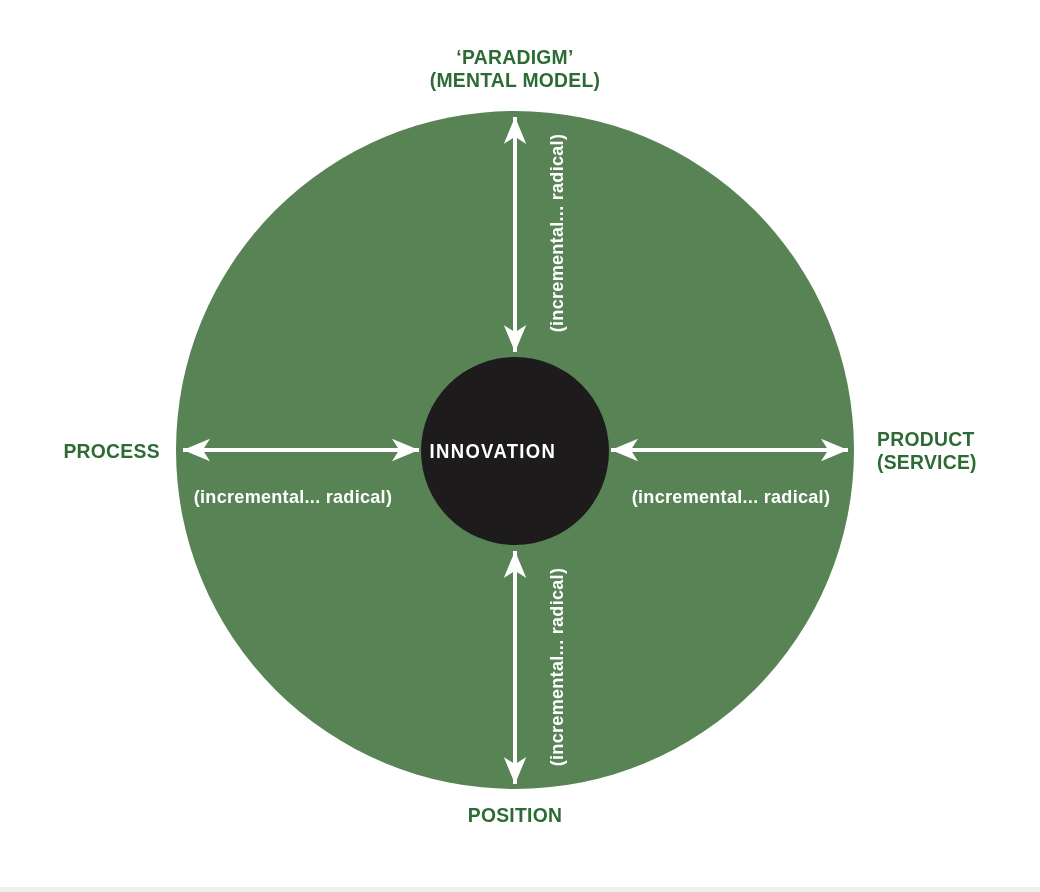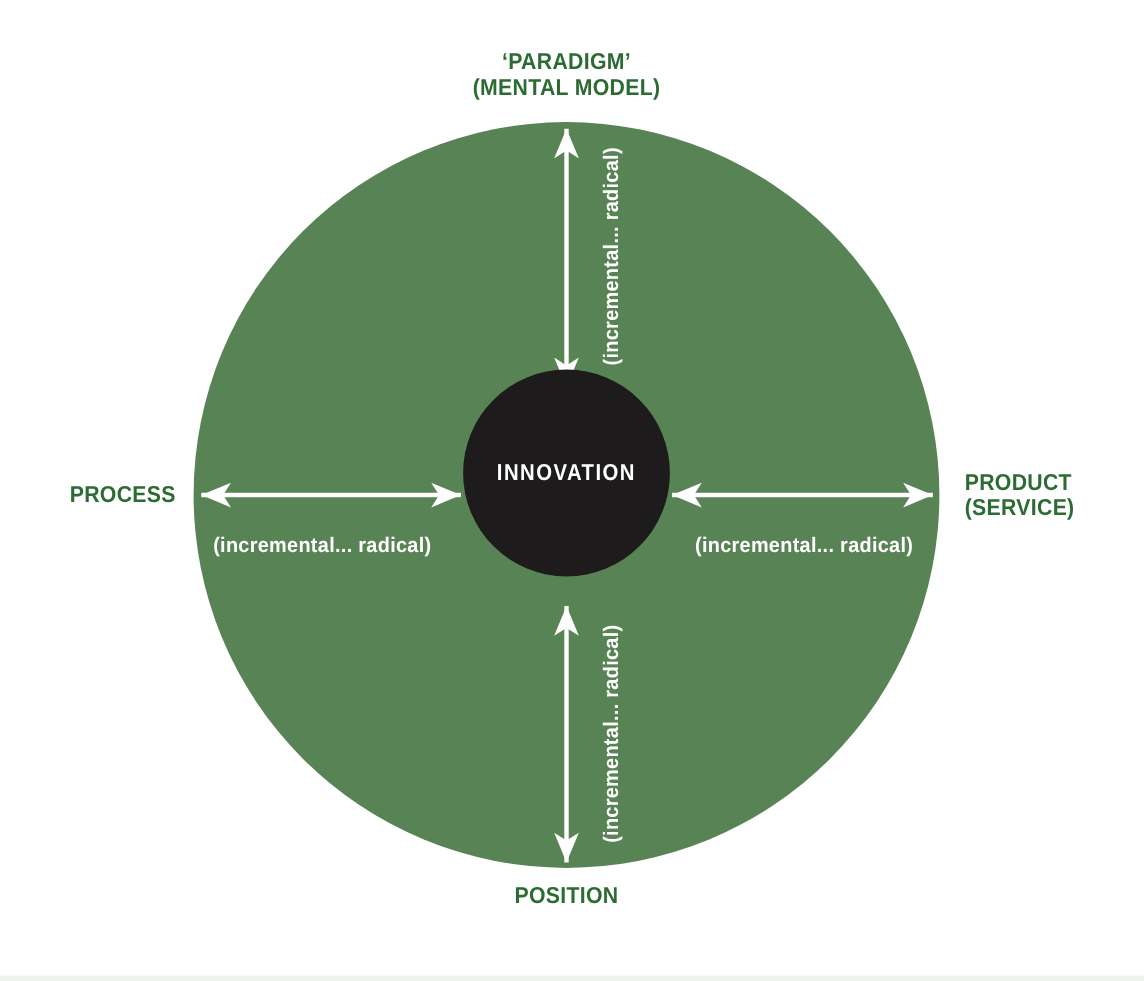--- a/index.html
+++ b/index.html
@@ -15,23 +15,23 @@
     font-family:"Liberation Sans", sans-serif;
     width:1040px;height:892px;position:relative;overflow:hidden;
   }
   .stage{position:absolute;inset:0;background:#fff;}
 
   .green-circle{
     position:absolute;left:176px;top:111px;width:678px;height:678px;
     border-radius:50%;background:var(--green);
   }
   .black-circle{
-    position:absolute;left:421px;top:336px;width:188px;height:188px;
+    position:absolute;left:421px;top:357px;width:188px;height:188px;
     border-radius:50%;background:var(--black);
-    display:flex;align-items:center;justify-content:center;
+    display:flex;align-items:center;justify-content:flex-start;
   }
   .center-label{
     color:var(--white);font-weight:bold;font-size:21px;letter-spacing:1.5px;
     transform:scaleX(0.88);white-space:nowrap;
   }
 
   svg.arrows{position:absolute;left:0;top:0;width:1040px;height:892px;pointer-events:none;}
   svg.arrows line{stroke:var(--white);stroke-width:4;}
 
   .dim-label{

